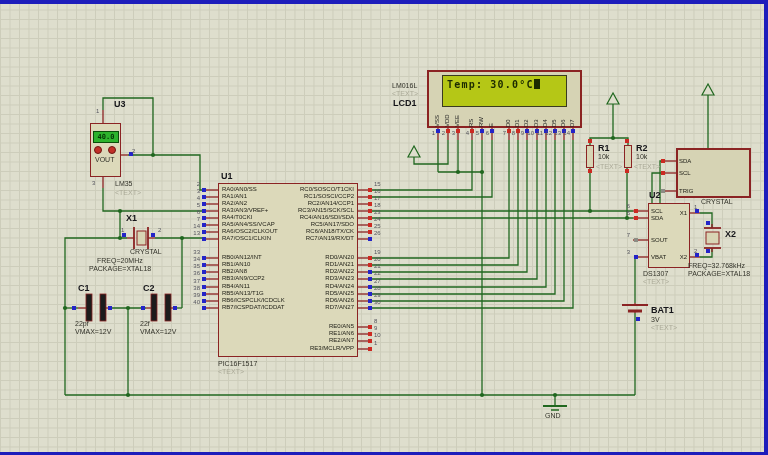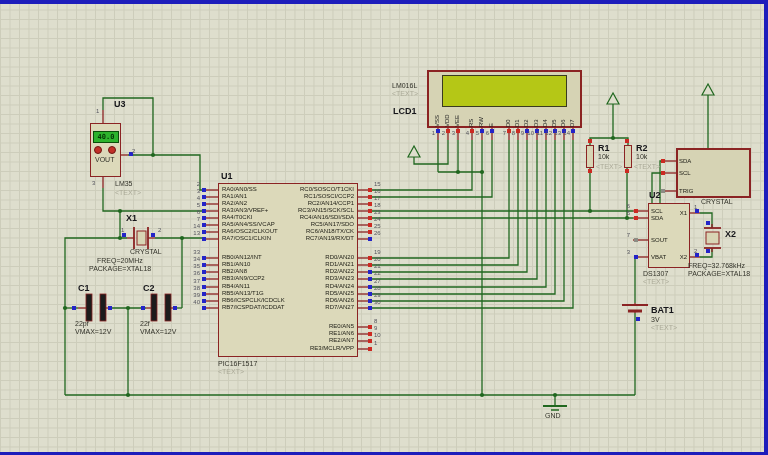--- a/index.html
+++ b/index.html
@@ -267,20 +267,21 @@
   <div class="cbox" style="left:90px;top:123px;width:31px;height:54px;"></div>
   <div id="u3-display">40.0</div>
   <div class="u3-btn" style="left:94px;top:146px;"></div>
   <div class="u3-btn" style="left:108px;top:146px;"></div>
   <div id="u3-vout">VOUT</div>
 
   <div class="cbox" style="left:218px;top:183px;width:140px;height:174px;"></div>
 
   <div class="cbox" style="left:427px;top:70px;width:155px;height:58px;border-width:2px;background:#d6d3b4;"></div>
   <div id="lcd-screen">
+    <div><span>Temp: 30.0°C</span><span id="lcd-cursor"></span></div>
   </div>
 
   <div class="cbox" style="left:586px;top:145px;width:8px;height:23px;background:#d8d5b5;"></div>
   <div class="cbox" style="left:624px;top:145px;width:8px;height:23px;background:#d8d5b5;"></div>
 
   <div class="cbox" style="left:676px;top:148px;width:75px;height:50px;border-width:2px;background:#d6d3b4;"></div>
 
   <div class="cbox" style="left:648px;top:203px;width:42px;height:65px;"></div>
 
   <div id="labels">
@@ -300,21 +301,21 @@
       <div class="lbl val" style="left: 75px; top: 320px;">22pf</div>
       <div class="lbl val" style="left: 75px; top: 328px;">VMAX=12V</div>
       <div class="lbl ref" style="left: 143px; top: 283px;">C2</div>
       <div class="lbl val" style="left: 140px; top: 320px;">22f</div>
       <div class="lbl val" style="left: 140px; top: 328px;">VMAX=12V</div>
       <div class="lbl ref" style="left: 221px; top: 171px;">U1</div>
       <div class="lbl val" style="left: 218px; top: 360px;">PIC16F1517</div>
       <div class="lbl ghost" style="left: 218px; top: 368px;">&lt;TEXT&gt;</div>
       <div class="lbl val" style="left: 392px; top: 82px;">LM016L</div>
       <div class="lbl ghost" style="left: 392px; top: 90px;">&lt;TEXT&gt;</div>
-      <div class="lbl ref" style="left: 393px; top: 106px;">LCD1</div>
+      <div class="lbl ref" style="left: 393px; top: 98px;">LCD1</div>
       <div class="lbl ref" style="left: 598px; top: 143px;">R1</div>
       <div class="lbl val" style="left: 598px; top: 153px;">10k</div>
       <div class="lbl ghost" style="left: 596px; top: 163px;">&lt;TEXT&gt;</div>
       <div class="lbl ref" style="left: 636px; top: 143px;">R2</div>
       <div class="lbl val" style="left: 636px; top: 153px;">10k</div>
       <div class="lbl ghost" style="left: 634px; top: 163px;">&lt;TEXT&gt;</div>
       <div class="lbl ref" style="left: 649px; top: 190px;">U2</div>
       <div class="lbl val" style="left: 643px; top: 270px;">DS1307</div>
       <div class="lbl ghost" style="left: 643px; top: 278px;">&lt;TEXT&gt;</div>
       <div class="lbl val" style="left: 701px; top: 198px;">CRYSTAL</div>

